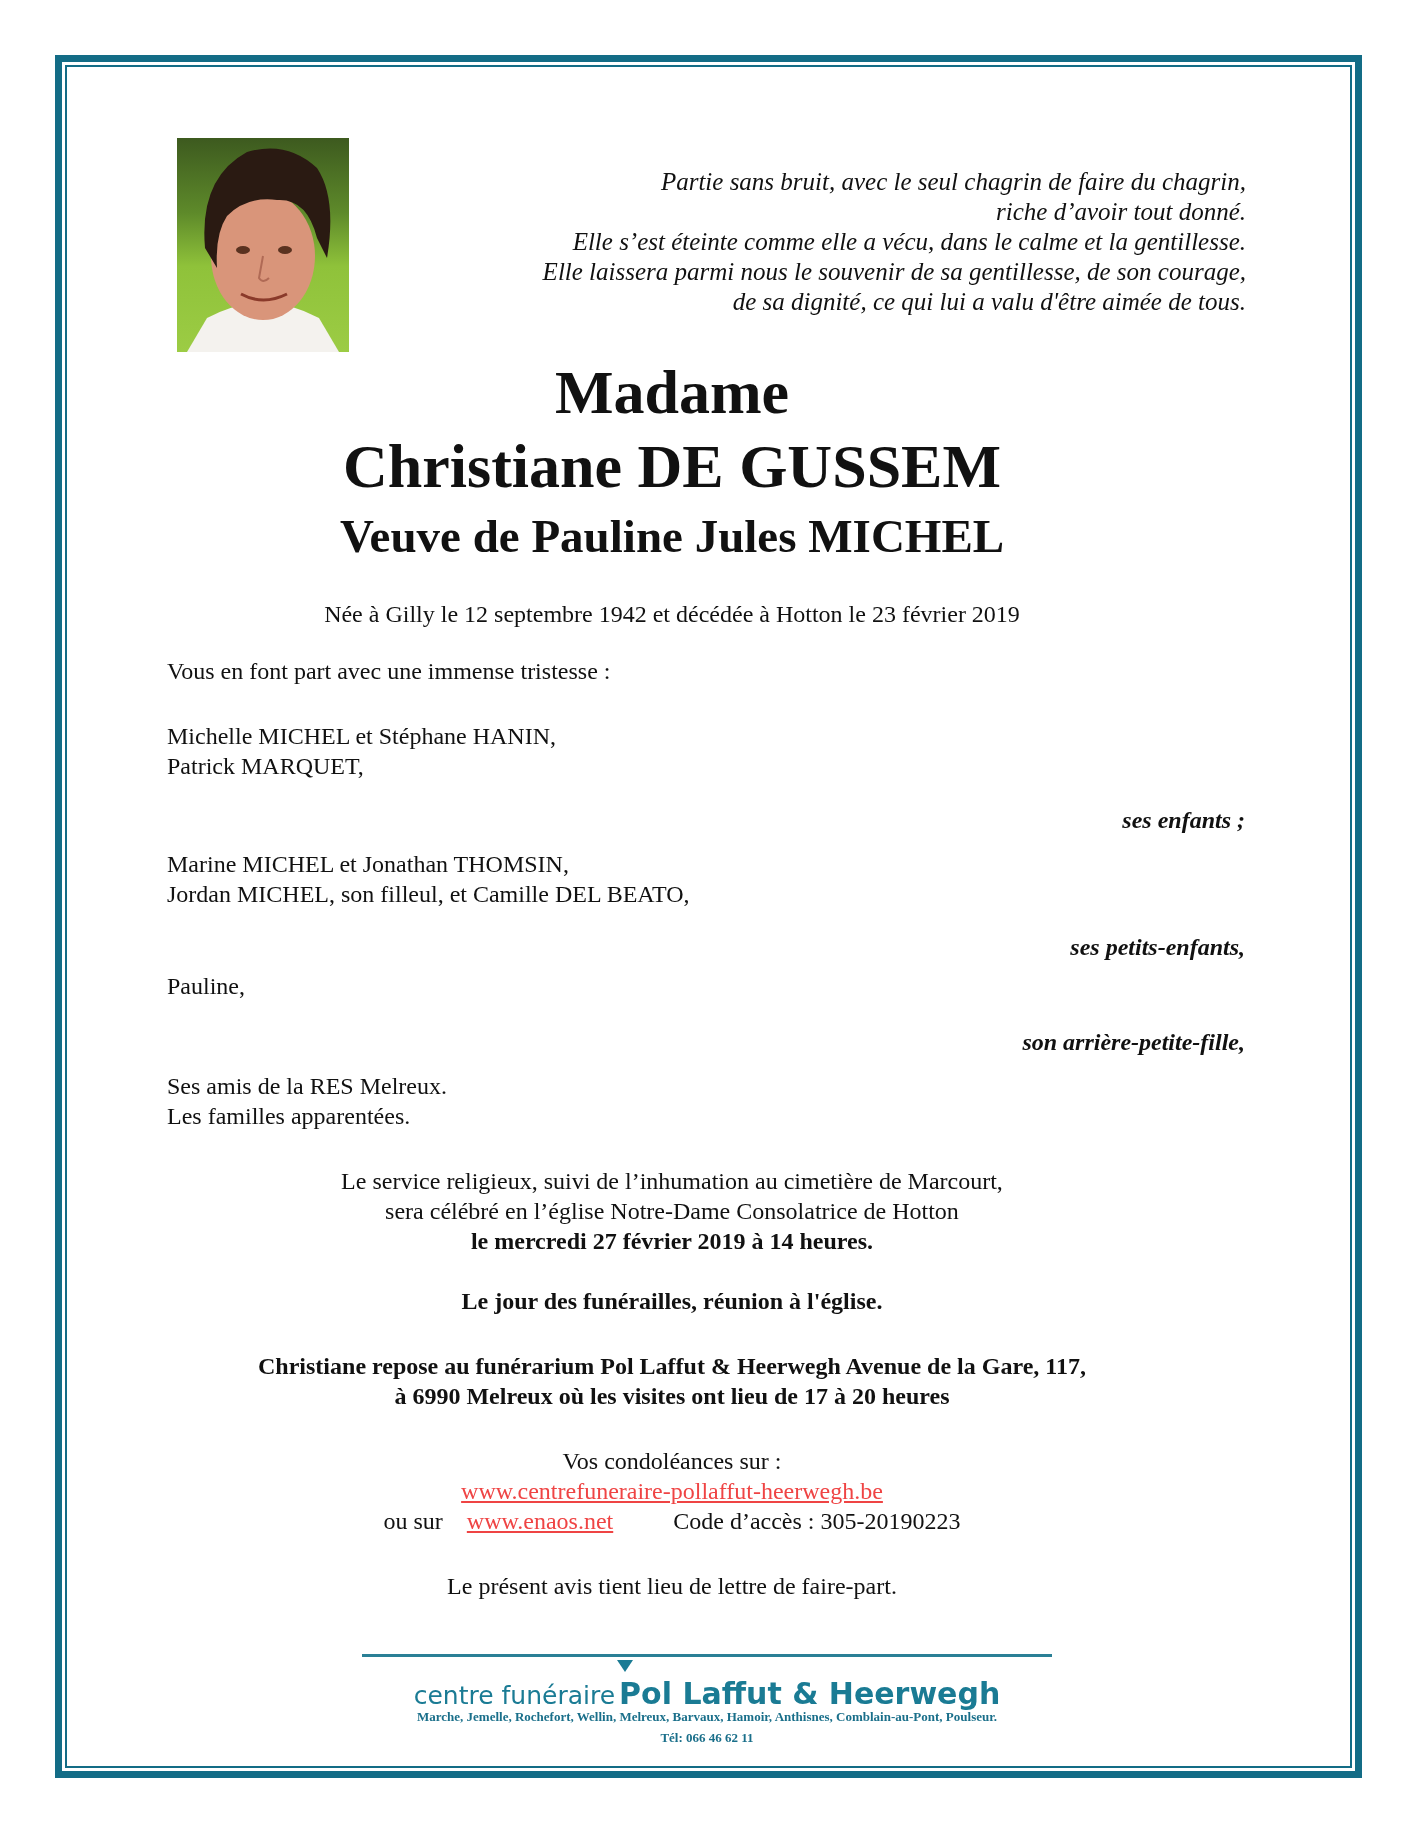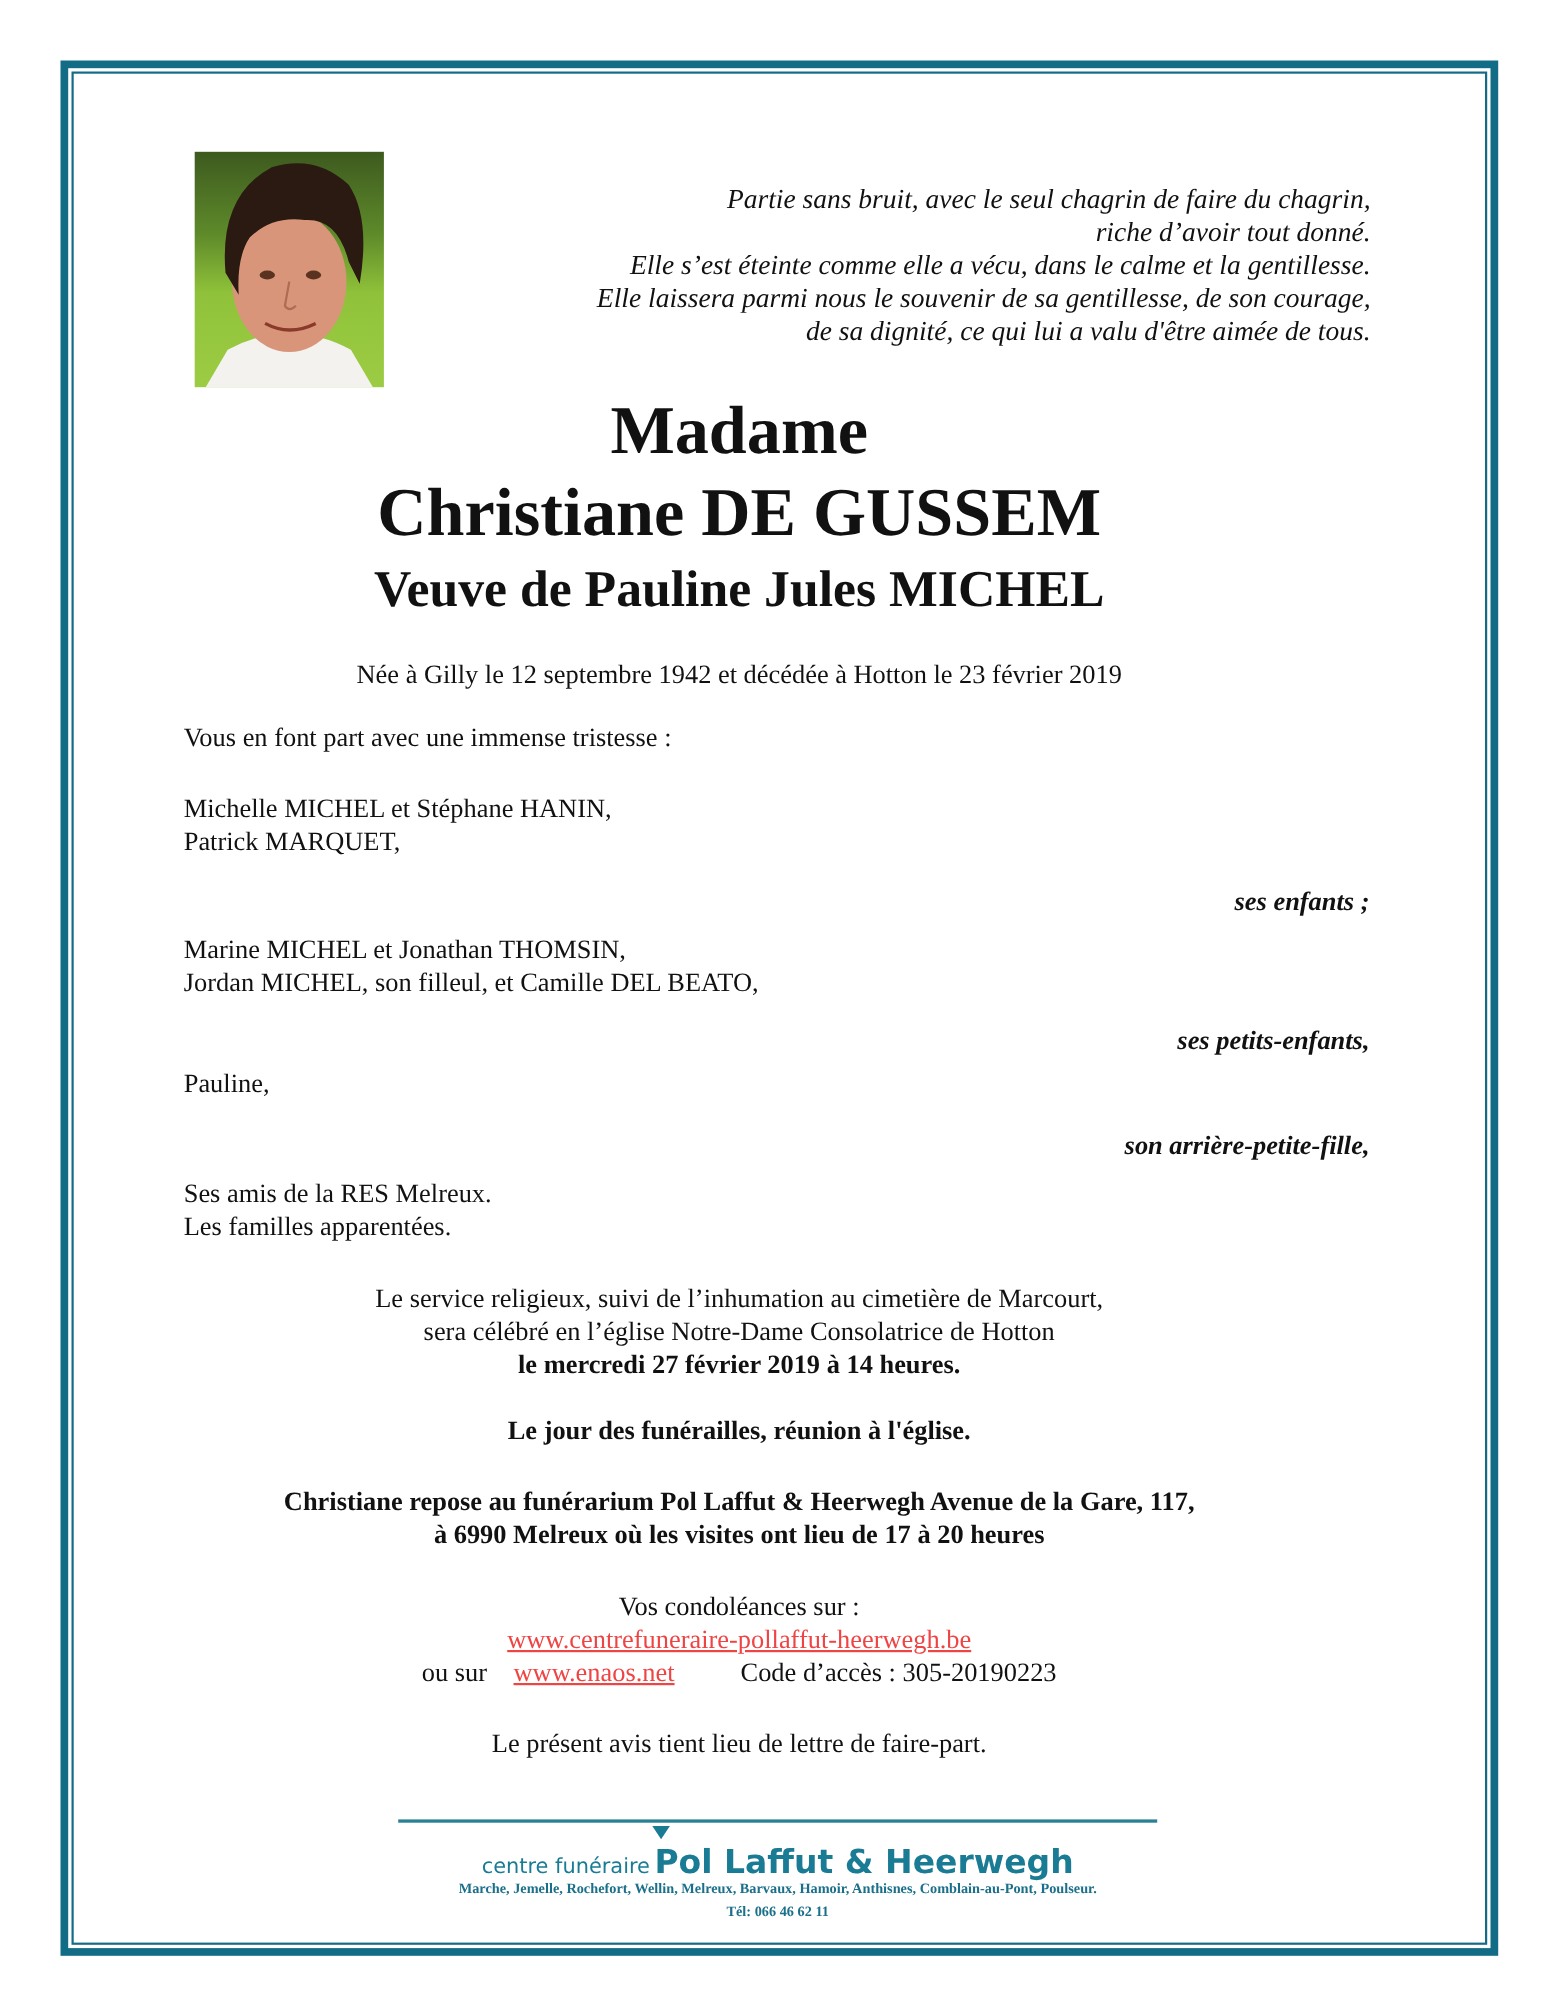--- a/index.html
+++ b/index.html
@@ -23,21 +23,21 @@
     .body { font-size: 24px; }
     .bold { font-weight: bold; }
     .ital-bold { font-style: italic; font-weight: bold; font-size: 24px; }
     .title1 { font-size: 62px; font-weight: bold; }
     .title2 { font-size: 62px; font-weight: bold; }
     .title3 { font-size: 47px; font-weight: bold; }
     a.link { color: #ef4444; text-decoration: underline; }
 
     .sep { position: absolute; left: 362px; top: 1654px; width: 690px; height: 3px; background: #2a8096; }
     .logo-row { position: absolute; left: 362px; width: 690px; text-align: center; color: #1a7b94; }
-    .logo-small { font-family: "DejaVu Sans", sans-serif; font-size: 19px; }
+    .logo-small { font-family: "DejaVu Sans", sans-serif; font-size: 25px; }
     .logo-big { font-family: "DejaVu Sans", sans-serif; font-size: 30px; font-weight: bold; position: relative; }
     .logo-tri { position: absolute; left: -2px; top: -16px; width: 0; height: 0;
                 border-left: 8px solid transparent; border-right: 8px solid transparent; border-top: 12px solid #1a7b94; }
     .towns { font-family: "Liberation Serif", serif; font-weight: bold; font-size: 13px; color: #1a6f8a; }
   </style>
 </head>
 <body>
 
 <div class="frame-outer"></div>
 <div class="frame-inner"></div>

